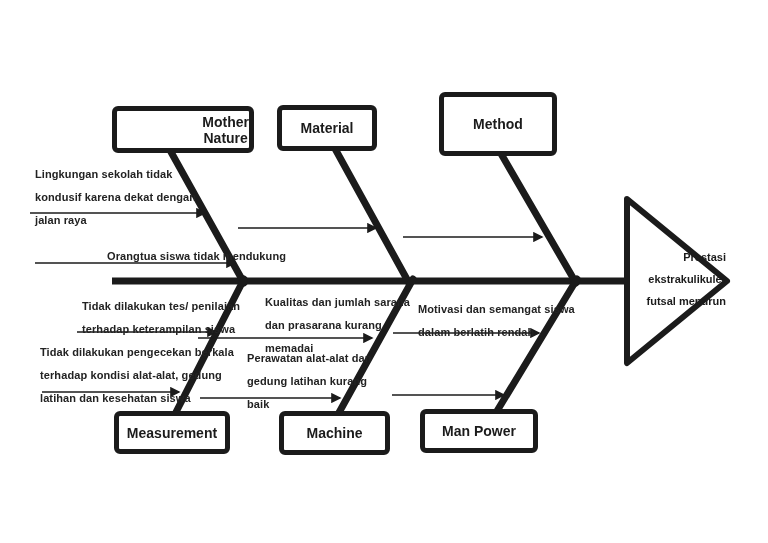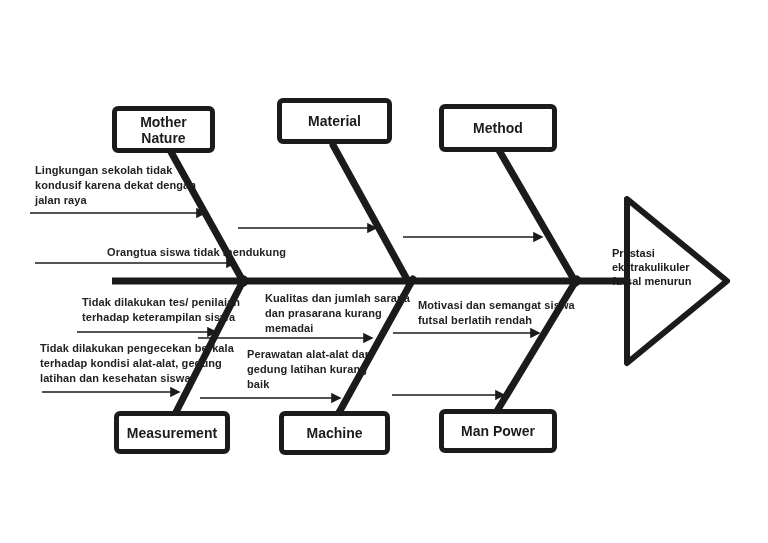--- a/index.html
+++ b/index.html
@@ -36,34 +36,34 @@
     font-weight: 700;
     font-size: 14px;
     line-height: 16px;
     white-space: pre-line;
     color: #1b1b1b;
   }
   .cause {
     position: absolute;
     font-size: 11px;
     font-weight: 600;
-    line-height: 15px;
+    line-height: 23px;
     white-space: pre-line;
     color: #222222;
     letter-spacing: 0.1px;
   }
   .effect-label {
     position: absolute;
     left: 612px;
     top: 246px;
     width: 114px;
-    text-align: left;
+    text-align: right;
     font-size: 11px;
     font-weight: 700;
-    line-height: 14px;
+    line-height: 22px;
     white-space: pre-line;
     color: #1b1b1b;
   }
 </style>
 </head>
 <body>
 
 <div id="stage">
 
   <svg id="lines" viewBox="0 0 768 543" xmlns="http://www.w3.org/2000/svg">
@@ -89,55 +89,55 @@
     <line x1="238" y1="228" x2="376" y2="228" stroke="#1b1b1b" stroke-width="1.6" marker-end="url(#ah)"></line>
     <line x1="403" y1="237" x2="542" y2="237" stroke="#1b1b1b" stroke-width="1.6" marker-end="url(#ah)"></line>
     <line x1="77" y1="332" x2="216" y2="332" stroke="#1b1b1b" stroke-width="1.6" marker-end="url(#ah)"></line>
     <line x1="42" y1="392" x2="179" y2="392" stroke="#1b1b1b" stroke-width="1.6" marker-end="url(#ah)"></line>
     <line x1="198" y1="338" x2="372" y2="338" stroke="#1b1b1b" stroke-width="1.6" marker-end="url(#ah)"></line>
     <line x1="200" y1="398" x2="340" y2="398" stroke="#1b1b1b" stroke-width="1.6" marker-end="url(#ah)"></line>
     <line x1="393" y1="333" x2="539" y2="333" stroke="#1b1b1b" stroke-width="1.6" marker-end="url(#ah)"></line>
     <line x1="392" y1="395" x2="504" y2="395" stroke="#1b1b1b" stroke-width="1.6" marker-end="url(#ah)"></line>
   </svg>
 
-  <div class="cat-box" style="left:112px; top:106px; width:103px; height:47px;">
+  <div class="cat-box" style="left:112px; top:106px; width:142px; height:47px;justify-content:flex-end;">
     <span>Mother
 Nature</span>
   </div>
-  <div class="cat-box" style="left:277px; top:98px; width:115px; height:46px;">
+  <div class="cat-box" style="left:277px; top:105px; width:100px; height:46px;">
     <span>Material</span>
   </div>
-  <div class="cat-box" style="left:439px; top:104px; width:118px; height:48px;">
+  <div class="cat-box" style="left:439px; top:92px; width:118px; height:64px;">
     <span>Method</span>
   </div>
   <div class="cat-box" style="left:114px; top:411px; width:116px; height:43px;">
     <span>Measurement</span>
   </div>
   <div class="cat-box" style="left:279px; top:411px; width:111px; height:44px;">
     <span>Machine</span>
   </div>
-  <div class="cat-box" style="left:439px; top:409px; width:118px; height:44px;">
+  <div class="cat-box" style="left:420px; top:409px; width:118px; height:44px;">
     <span>Man Power</span>
   </div>
 
   <div class="cause" style="left:35px; top:163px;">Lingkungan sekolah tidak
 kondusif karena dekat dengan
 jalan raya</div>
   <div class="cause" style="left:59px; top:245px;margin-left:48px;">Orangtua siswa tidak mendukung</div>
   <div class="cause" style="left:82px; top:295px;">Tidak dilakukan tes/ penilaian
 terhadap keterampilan siswa</div>
   <div class="cause" style="left:40px; top:341px;">Tidak dilakukan pengecekan berkala
 terhadap kondisi alat-alat, gedung
 latihan dan kesehatan siswa</div>
   <div class="cause" style="left:265px; top:291px;">Kualitas dan jumlah sarana
 dan prasarana kurang
 memadai</div>
   <div class="cause" style="left:247px; top:347px;">Perawatan alat-alat dan
 gedung latihan kurang
 baik</div>
   <div class="cause" style="left:418px; top:298px;">Motivasi dan semangat siswa
-futsal berlatih rendah</div>
+dalam berlatih rendah</div>
 
   <div class="effect-label">Prestasi
 ekstrakulikuler
 futsal menurun</div>
 
 </div>
 
 </body></html>

